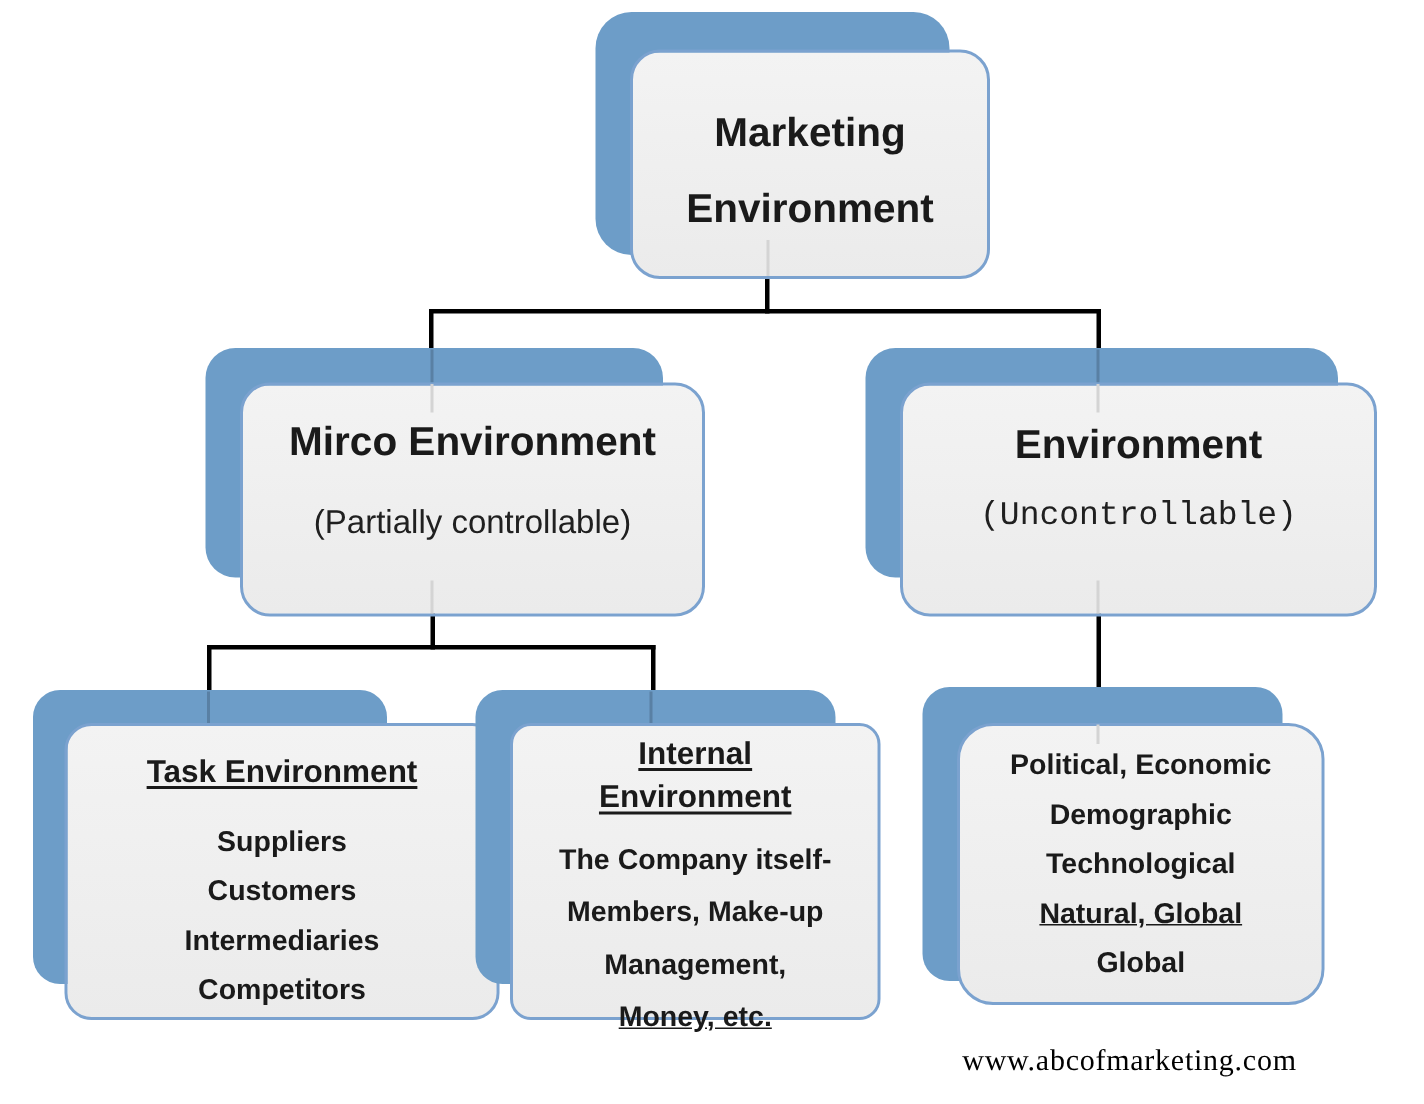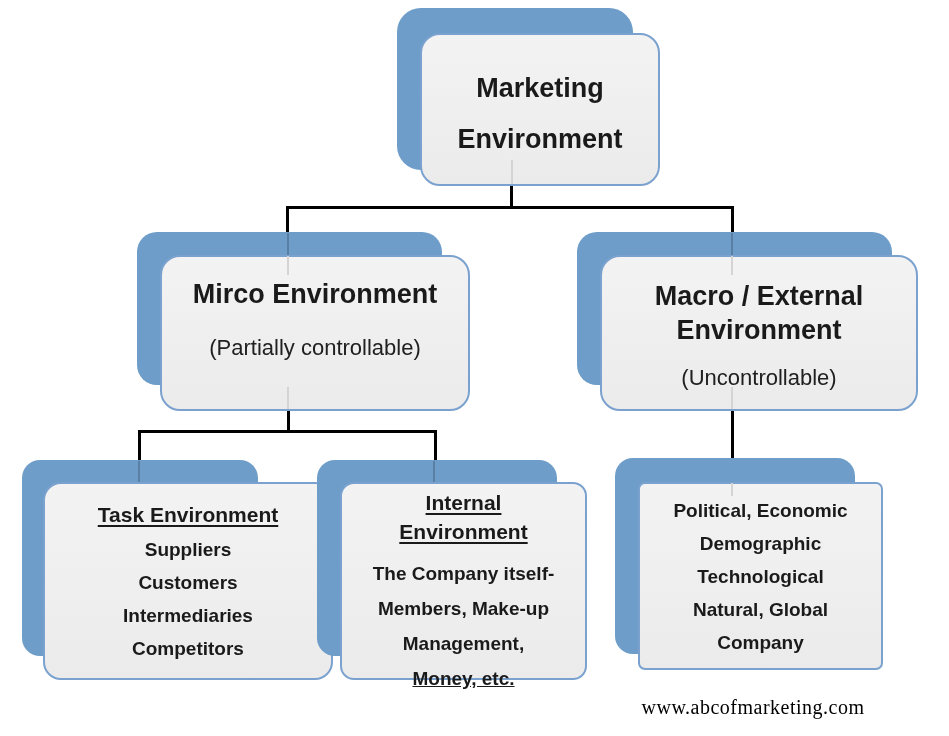--- a/index.html
+++ b/index.html
@@ -58,53 +58,52 @@
   <div class="nodebox" style="left:160px;top:255px;width:310px;height:156px;padding-top:20px;">
     <div class="title-md">Mirco Environment</div>
     <div class="subtitle" style="margin-top:24px;">(Partially controllable)</div>
   </div>
   <div class="line-ghost" style="left:287px;top:256px;width:2px;height:19px;"></div>
   <div class="line-ghost" style="left:287px;top:387px;width:2px;height:22px;"></div>
 
   <div class="shadow" style="left:577px;top:232px;width:315px;height:153px;"></div>
   <div class="line-onblue" style="left:731px;top:233px;width:2px;height:22px;"></div>
   <div class="nodebox" style="left:600px;top:255px;width:318px;height:156px;padding-top:22px;">
-    <div class="title-md">Macro / External</div>
     <div class="title-md">Environment</div>
-    <div class="subtitle" style="margin-top:18px;">(Uncontrollable)</div>
+    <div class="subtitle" style="margin-top:18px;font-family:Liberation Mono, monospace;">(Uncontrollable)</div>
   </div>
   <div class="line-ghost" style="left:731px;top:256px;width:2px;height:19px;"></div>
   <div class="line-ghost" style="left:731px;top:387px;width:2px;height:22px;"></div>
 
   <div class="shadow" style="left:22px;top:460px;width:236px;height:196px;border-radius:18px;"></div>
   <div class="line-onblue" style="left:138px;top:461px;width:2px;height:21px;"></div>
   <div class="nodebox" style="left:43px;top:482px;width:290px;height:198px;border-radius:18px;padding-top:16px;">
     <div class="heading">Task Environment</div>
-    <div class="item" style="margin-top:4px;line-height:33px;">Suppliers</div>
+    <div class="item" style="margin-top:16px;line-height:33px;">Suppliers</div>
     <div class="item" style="line-height:33px;">Customers</div>
     <div class="item" style="line-height:33px;">Intermediaries</div>
     <div class="item" style="line-height:33px;">Competitors</div>
   </div>
 
   <div class="shadow" style="left:317px;top:460px;width:240px;height:196px;border-radius:18px;"></div>
   <div class="line-onblue" style="left:433px;top:461px;width:2px;height:21px;"></div>
   <div class="nodebox" style="left:340px;top:482px;width:247px;height:198px;border-radius:14px;padding-top:4px;">
     <div class="heading">Internal</div>
     <div class="heading">Environment</div>
     <div class="item" style="margin-top:10px;line-height:35px;">The Company itself-</div>
     <div class="item" style="line-height:35px;">Members, Make-up</div>
     <div class="item" style="line-height:35px;">Management,</div>
     <div class="item" style="line-height:35px;text-decoration:underline;">Money, etc.</div>
   </div>
 
   <div class="shadow" style="left:615px;top:458px;width:240px;height:196px;border-radius:18px;"></div>
-  <div class="nodebox" style="left:638px;top:482px;width:245px;height:188px;border-radius:7px;padding-top:10px;">
+  <div class="nodebox" style="left:638px;top:482px;width:245px;height:188px;border-radius:24px;padding-top:10px;">
     <div class="item" style="line-height:33px;">Political, Economic</div>
     <div class="item" style="line-height:33px;">Demographic</div>
     <div class="item" style="line-height:33px;">Technological</div>
-    <div class="item" style="line-height:33px;">Natural, Global</div>
-    <div class="item" style="line-height:33px;">Company</div>
+    <div class="item" style="line-height:33px;text-decoration:underline;">Natural, Global</div>
+    <div class="item" style="line-height:33px;">Global</div>
   </div>
   <div class="line-ghost" style="left:731px;top:483px;width:2px;height:13px;"></div>
 
   <div class="watermark" style="left:638px;top:696px;width:230px;text-align:center;">www.abcofmarketing.com</div>
 
 </div>
 
 </body></html>

